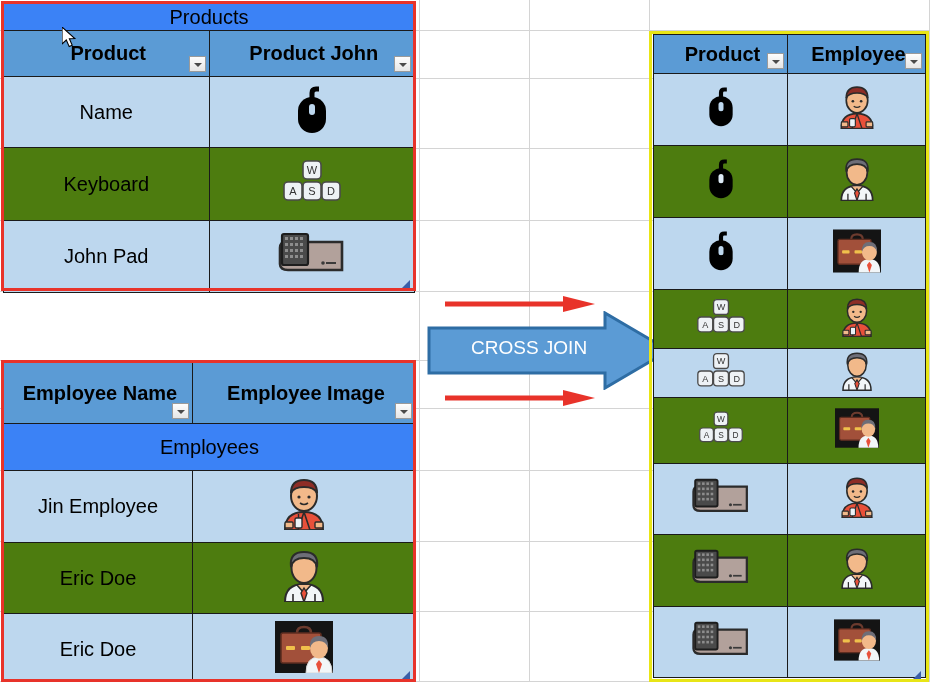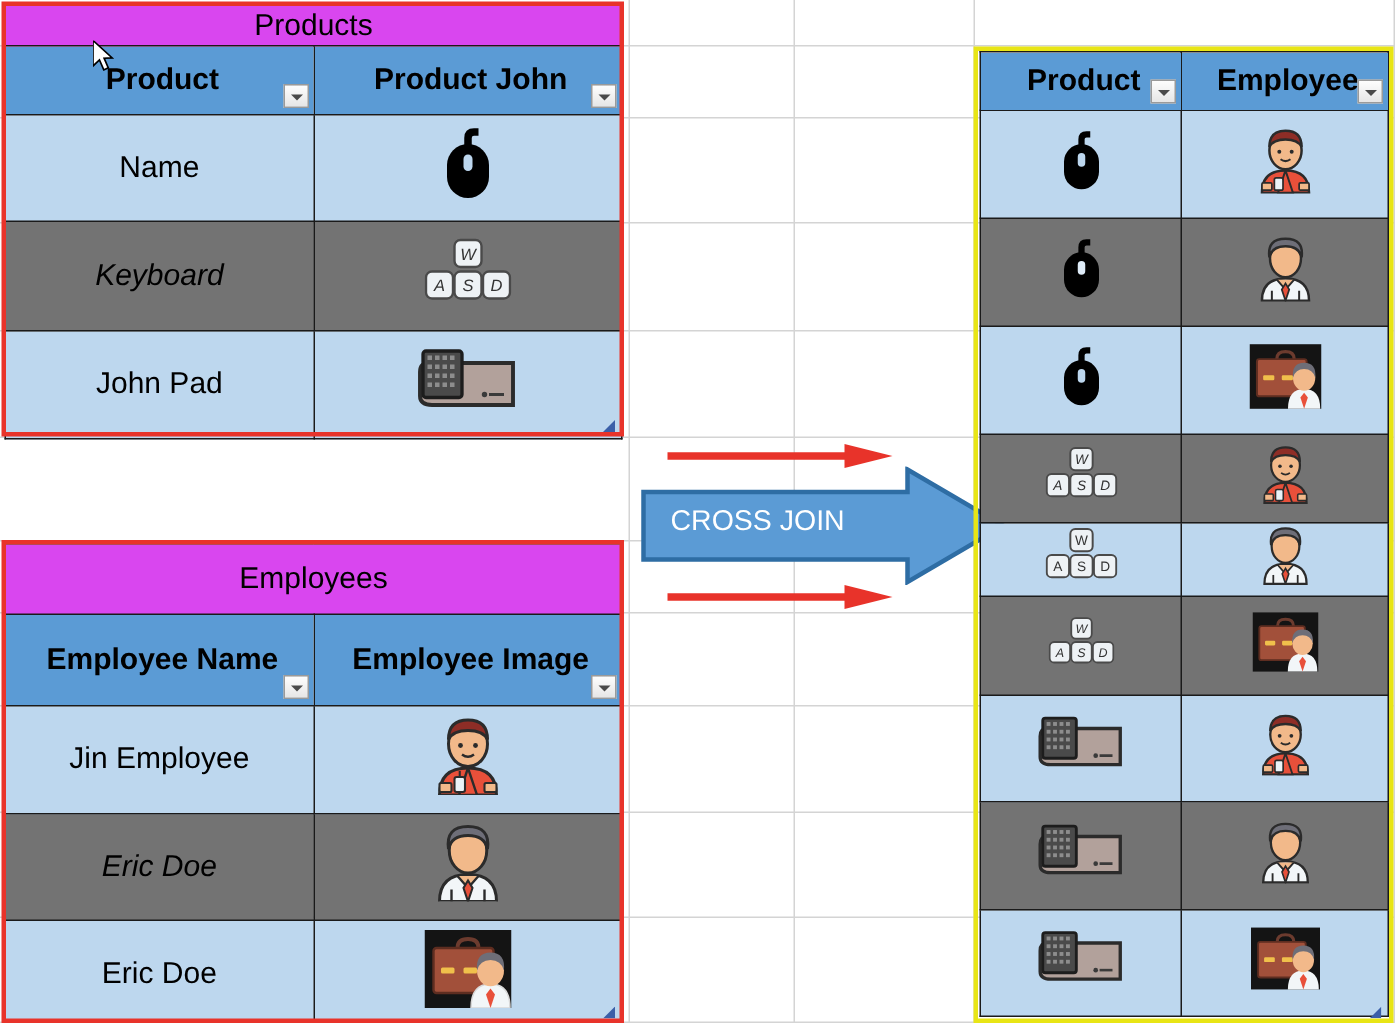--- a/index.html
+++ b/index.html
@@ -13,26 +13,26 @@
   #canvas{position:absolute;left:0;top:0;width:930px;height:682px;}
 
   
   .gridv{position:absolute;top:0;width:1px;height:682px;background:#d4d4d4;}
   .gridh{position:absolute;left:0;height:1px;width:930px;background:#d4d4d4;}
 
   
   .xtable{position:absolute;border-collapse:collapse;table-layout:fixed;}
   .xtable td{border:1px solid #1a1a1a;padding:0;vertical-align:middle;text-align:center;
              font-size:20px;color:#000;}
-  .title-cell{background:#d946ef;border:1px solid #1a1a1a;font-size:20px;}
+  .title-cell{background:#3b82f6;border:1px solid #1a1a1a;font-size:20px;}
   .hdr{background:#5B9BD5;color:#fff;font-weight:bold;text-align:left;
        font-size:21px;position:relative;white-space:nowrap;overflow:hidden;}
   .hdr .htxt{padding-left:4px;display:inline-block;}
   .rowA{background:#BDD7EE;}
-  .rowB{background:#737373;font-style:italic;}
+  .rowB{background:#4d7c0f;}
 
   
   .filt{position:absolute;right:3px;bottom:4px;width:17px;height:16px;
         background:linear-gradient(#fdfdfd,#e6e6e6);border:1px solid #9a9a9a;
         box-sizing:border-box;}
   .filt:after{content:"";position:absolute;left:4px;top:6px;
         border-left:4px solid transparent;border-right:4px solid transparent;
         border-top:4px solid #4a4a4a;}
 
   
@@ -43,21 +43,21 @@
   .rhandle{position:absolute;width:8px;height:8px;background:#3B5FA8;
            clip-path:polygon(100% 0,100% 100%,0 100%);}
 
   
   .cursor{position:absolute;width:16px;height:22px;}
 
   
   .bigarrow{position:absolute;}
   .redarrow{position:absolute;}
   .joinlabel{position:absolute;color:#ffffff;font-size:19px;
-             font-family:"Liberation Sans", sans-serif;white-space:nowrap;}
+             font-family:"Liberation Sans", sans-serif;white-space:nowrap;margin-left:24px;}
 
   
   .ico{display:inline-block;line-height:0;}
 </style>
 </head>
 <body>
 
 <div id="canvas">
 
   <div>
@@ -166,31 +166,31 @@
   <div class="rhandle" style="left:402px;top:280px"></div>
   <div class="redbox" style="left:1px;top:1px;width:415px;height:290px;"></div>
 
   <svg class="cursor" style="left:62px;top:27px" viewBox="0 0 16 22">
     <polygon points="0,0 0,17 4.3,13 7.2,19.6 10.2,18.2 7.4,11.8 12.8,11.6" fill="#ffffff" stroke="#000" stroke-width="1.1"></polygon>
   </svg>
 
   <table class="xtable" style="left:3px;top:362px;width:412px;">
     <tbody>
         <tr>
-      <td class="title-cell" colspan="2" style="height:46px">Employees</td>
-    </tr>
-    <tr>
       <td class="hdr" style="width:188px;height:60px">
         <span class="htxt">Employee Name</span>
         <span class="filt"></span>
       </td>
       <td class="hdr" style="width:222px;height:60px">
         <span class="htxt">Employee Image</span>
         <span class="filt"></span>
       </td>
+    </tr>
+    <tr>
+      <td class="title-cell" colspan="2" style="height:46px">Employees</td>
     </tr>
 
     <tr class="rowA">
       <td style="height:71px">Jin Employee</td>
       <td>
         <span class="ico">
           <svg width="46" height="52" viewBox="0 0 46 52">
             <path d="M4 52 Q4 34 23 34 Q42 34 42 52 Z" fill="#E8503A" stroke="#2b2b2b" stroke-width="2"></path>
             <path d="M23 34 L17 52 L29 52 Z" fill="#E8503A" stroke="#2b2b2b" stroke-width="1.6"></path>
             <rect x="4" y="44" width="8" height="6" rx="1" fill="#F2B98A" stroke="#2b2b2b" stroke-width="1.4"></rect>

